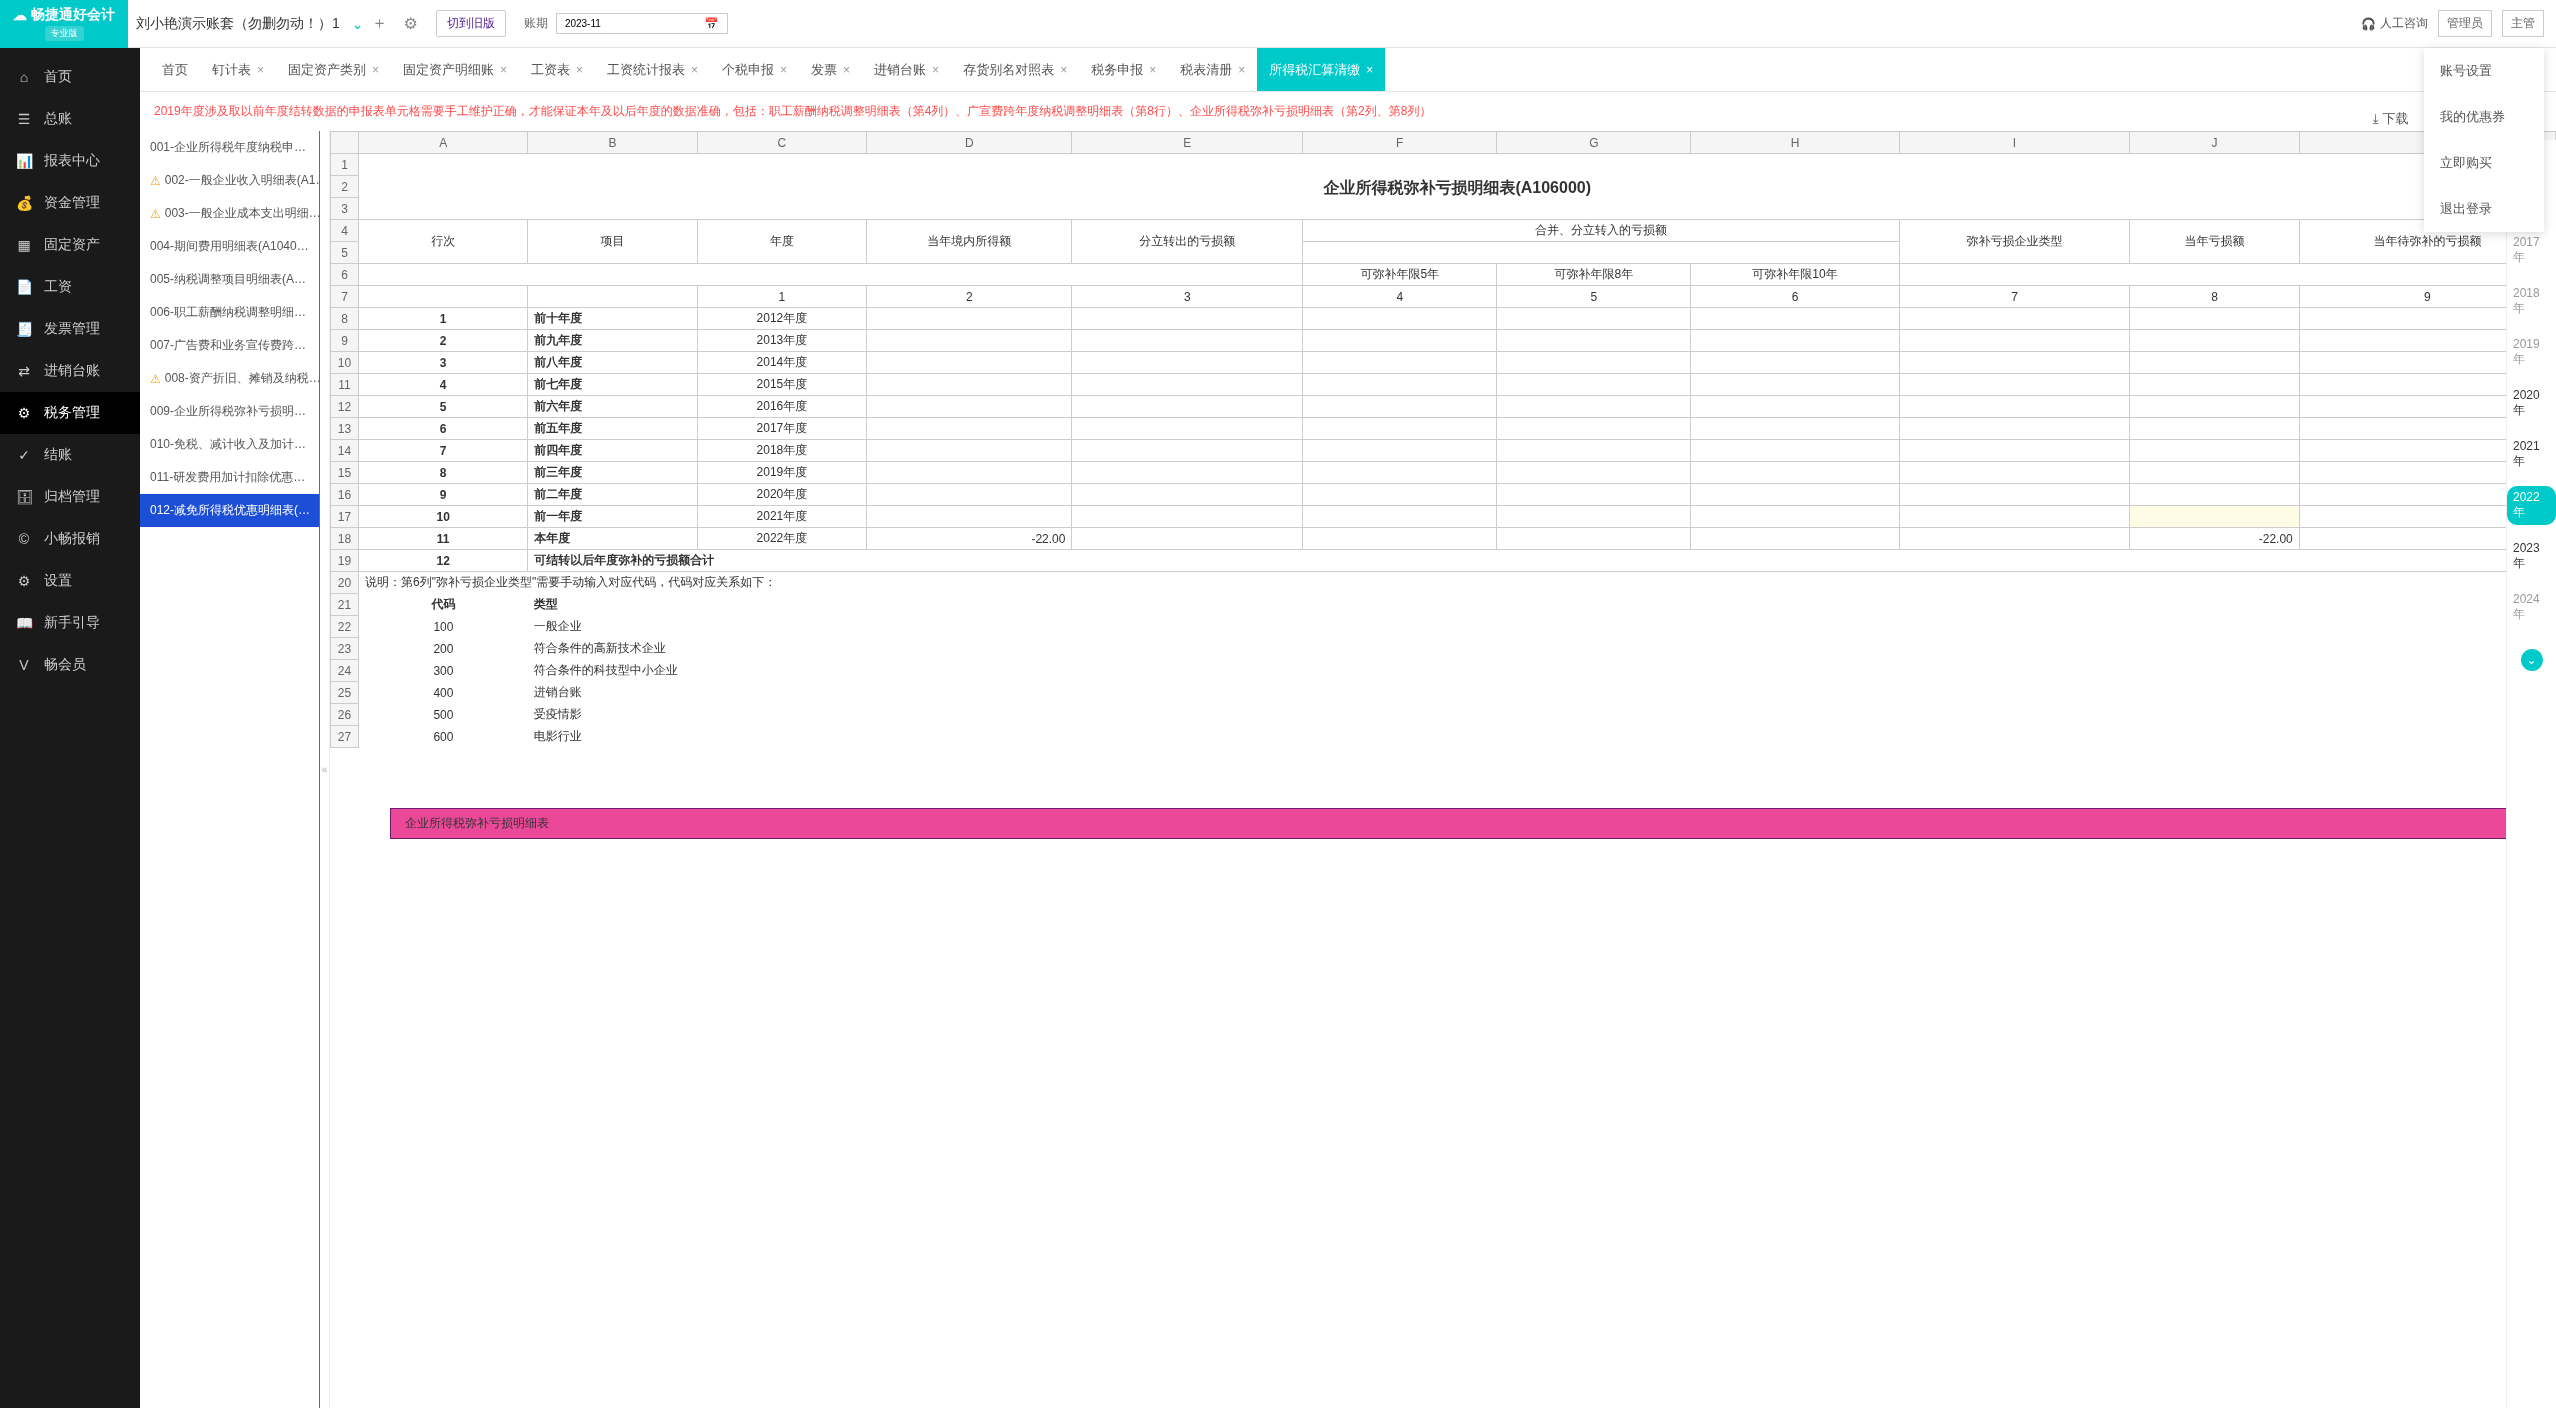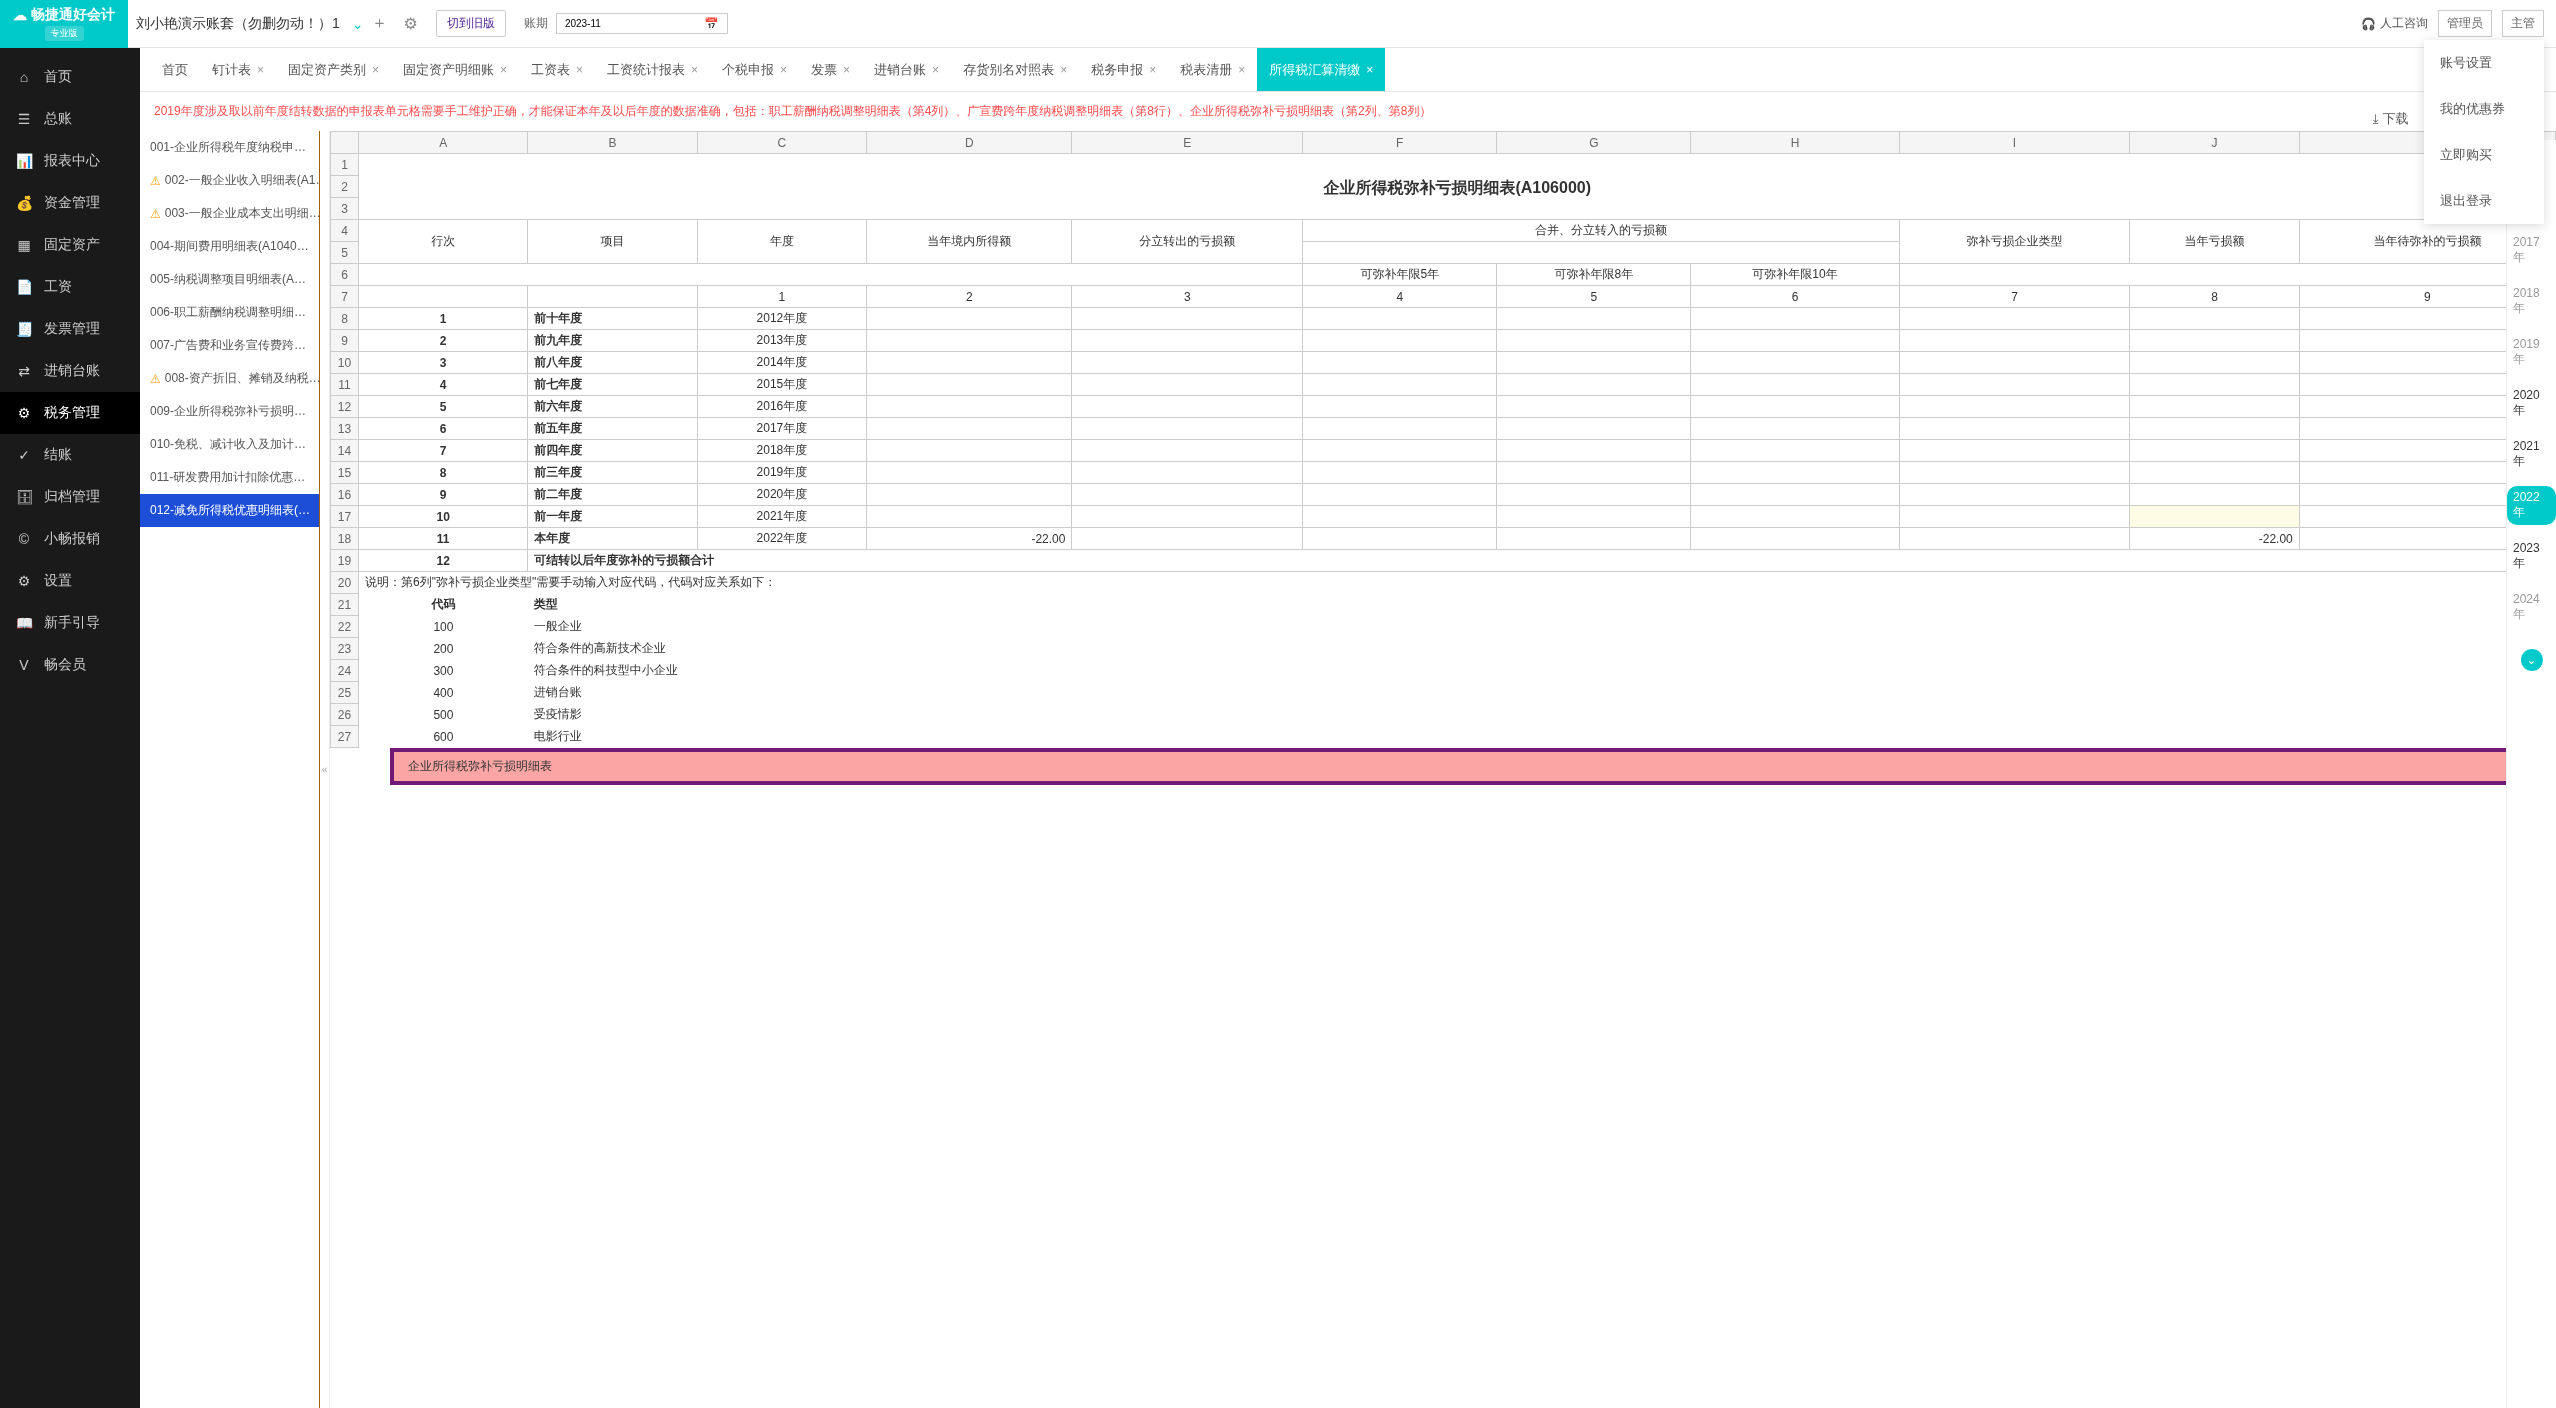--- a/index.html
+++ b/index.html
@@ -65,25 +65,25 @@
     .hi-cell { background: #fffce6; }
     
     
     .year-rail { width: 50px; background: #fff; border-left: 1px solid #eee; display: flex; flex-direction: column; align-items: center; padding-top: 40px; gap: 12px; position: absolute; right: 0; top: 92px; bottom: 0; }
     .year-item { font-size: 12px; color: #999; cursor: pointer; padding: 4px 6px; }
     .year-item.dark { color: #333; }
     .year-item.active { background: #00c9c9; color: #fff; border-radius: 10px; }
     .year-expand { width: 22px; height: 22px; background: #00c9c9; color: #fff; border-radius: 50%; display: flex; align-items: center; justify-content: center; margin-top: 10px; cursor: pointer; }
     
     
-    .dropdown-menu { position: absolute; top: 40px; right: 12px; width: 120px; background: #fff; box-shadow: 0 2px 10px rgba(0,0,0,0.15); z-index: 100; }
+    .dropdown-menu { position: absolute; top: 48px; right: 12px; width: 120px; background: #fff; box-shadow: 0 2px 10px rgba(0,0,0,0.15); z-index: 100; }
     .dropdown-menu .dm-item { padding: 14px 16px; font-size: 13px; color: #555; cursor: pointer; }
     
     
-    .sheet-tab { display: inline-block; background: #fca5a5; padding: 6px 14px; font-size: 12px; margin-left: 60px; border: 4px solid #701a75; }
+    .sheet-tab { display: inline-block; background: #ec4899; padding: 6px 14px; font-size: 12px; margin-left: 60px; margin-top: 60px; border: 1px solid #701a75; }
     
     .col-letters td { min-width: 80px; }
     .col-letters td:first-child { min-width: 28px; }
   </style>
 </head>
 <body>
 
 <div class="top-header">
   <div class="logo-area">
     <div class="logo-text">

